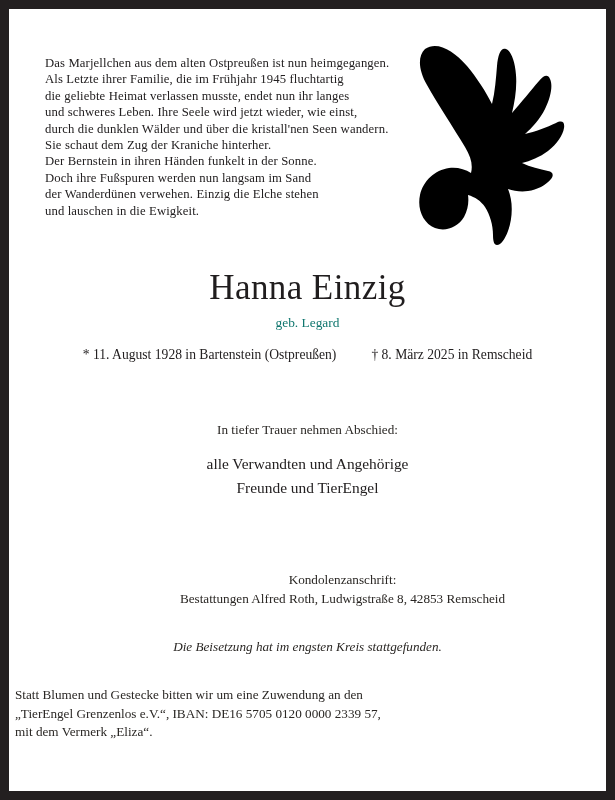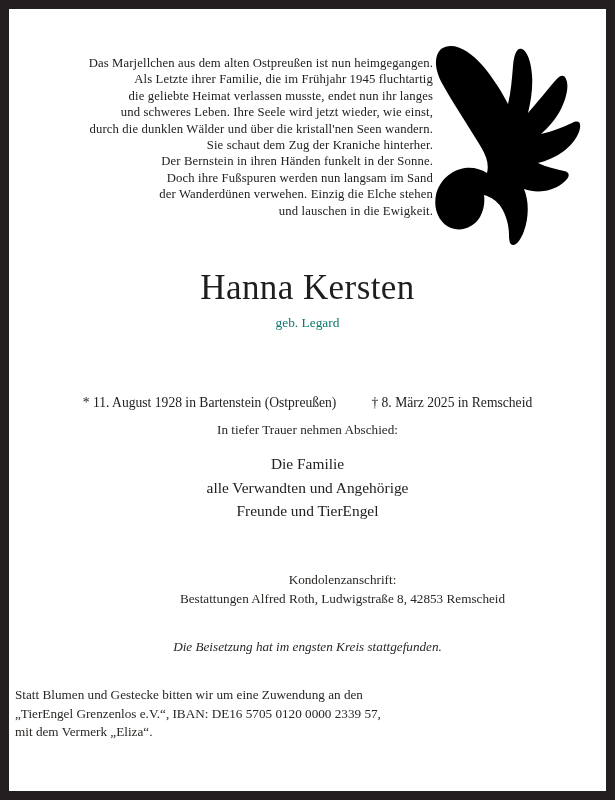--- a/index.html
+++ b/index.html
@@ -31,24 +31,23 @@
     width: 597px;
     height: 782px;
     background: #ffffff;
     box-sizing: border-box;
     overflow: hidden;
   }
 
   
   .top-block {
     position: absolute;
-    left: 16px; top: 0;
+    left: 0; top: 0;
     width: 577px;
     height: 236px;
-    text-align: right;
   }
   .poem {
     position: absolute;
     left: 36px;
     top: 46px;
     width: 372px;
     font-size: 12.7px;
     line-height: 16.4px;
     color: #232021;
     white-space: pre-line;
@@ -90,21 +89,20 @@
     left: 0;
     top: 336px;
     width: 597px;
     display: flex;
     justify-content: center;
     align-items: baseline;
     gap: 35px;
     font-size: 13.6px;
     line-height: 19px;
     color: #232021;
-    margin-top: 48px;
   }
   .date-item { white-space: nowrap; }
 
   
   .mourn-intro {
     position: absolute;
     left: 0;
     top: 412px;
     width: 597px;
     text-align: center;
@@ -205,33 +203,32 @@
             C102,26 98,16 93,14
             C88,12 85,19 84,31
             C83,43 82,57 79,69
             C73,57 64,43 54,31
             C40,15 24,6 12,14 Z"></path>
         </svg>
       </div>
     </div>
 
     <div class="name-block">
-      <div class="deceased-name">Hanna Kersten</div>
+      <div class="deceased-name">Hanna Einzig</div>
       <div class="maiden-name">geb. Legard</div>
     </div>
 
     <div class="dates-row">
       <span class="date-item">* 11. August 1928 in Bartenstein (Ostpreußen)</span>
       <span class="date-item">† 8. März 2025 in Remscheid</span>
     </div>
 
     <div class="mourn-intro">In tiefer Trauer nehmen Abschied:</div>
 
     <div class="mourn-list">
-      <div>Die Familie</div>
       <div>alle Verwandten und Angehörige</div>
       <div>Freunde und TierEngel</div>
     </div>
 
     <div class="condolence">
       <div>Kondolenzanschrift:</div>
       <div>Bestattungen Alfred Roth, Ludwigstraße 8, 42853 Remscheid</div>
     </div>
 
     <div class="funeral-note">Die Beisetzung hat im engsten Kreis stattgefunden.</div>

